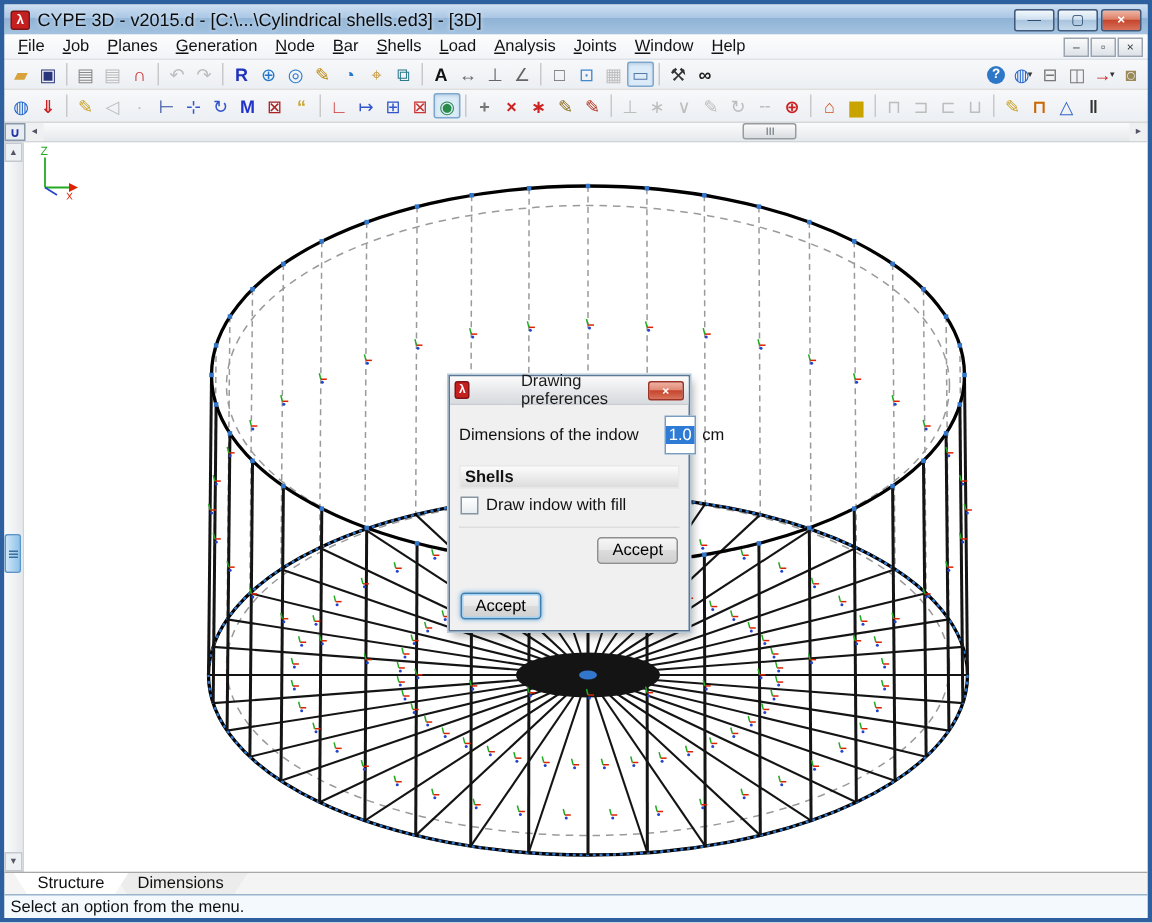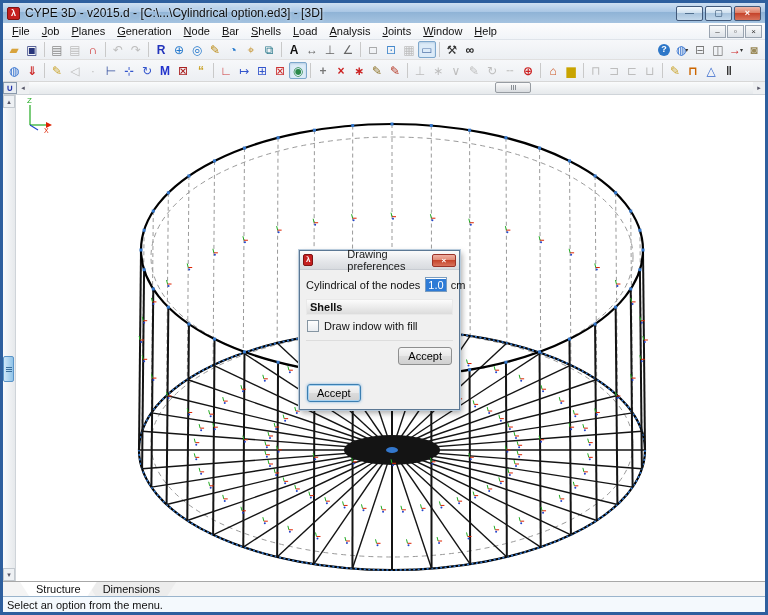--- a/index.html
+++ b/index.html
@@ -73,47 +73,47 @@
     color:#fff; font-size:8px; font-weight:bold; text-align:center; line-height:10px; margin-right:4px; }
   .dlg-title-text { font-size:11px; color:#1a1a1a;margin-left:30px; }
   .dlg-close { margin-left:auto; width:29px; height:13px; border:1px solid #9b3328; border-radius:2px;
     background:linear-gradient(#efb0a2,#e08a75 45%,#c6452c 50%,#d8735c); color:#fff; font-size:8px;
     font-weight:bold; text-align:center; line-height:12px; }
   .dlg-body { padding:5px 6px 6px 6px; }
   .band { background:linear-gradient(#fcfcfc,#dcdcdc); border:1px solid #e9e9e9; font-weight:bold;
     padding:1px 3px; margin-bottom:5px; }
   .dlg-row { display:flex; align-items:center; margin:2px 0 7px 0; }
   .dlg-label { flex:0 0 auto; }
-  .dlg-input { width:35px; height:15px; border:1px solid #7a9cbf; background:#fff; margin-left:5px;
+  .dlg-input { width:35px; height:26px; border:1px solid #7a9cbf; background:#fff; margin-left:17px;
     display:flex; align-items:center; justify-content:flex-end; }
   .dlg-input .sel { background:#2e7bd6; color:#fff; padding:0 2px; font-size:11px; }
   .dlg-unit { margin-left:4px; }
   .chk-row { display:flex; align-items:center; margin:3px 0 8px 1px; }
   .checkbox { width:12px; height:12px; border:1px solid #8595a2; background:linear-gradient(#fefefe,#e9edf1); margin-right:5px; }
   .dlg-btnrow { border-top:1px solid #dddddd; padding:6px 1px 1px 1px; display:flex; justify-content:space-between; }
   .dbtn { height:18px; padding:0 9px; font-size:11px; border:1px solid #8e8f8f; border-radius:3px;
     background:linear-gradient(#f6f6f6,#e9e9e9 48%,#dcdcdc 50%,#d0d0d0); line-height:16px; }
   .dbtn.default { border-color:#3c7fb1; box-shadow:0 0 3px #7ab2e0, inset 0 0 0 1px #a8d2f0;margin-top:37px; }
 
   
-  .tabsbar { height:15px; flex:0 0 15px; background:#f4f4f4; border-top:1px solid #a8a8a8; display:flex; align-items:stretch; padding-left:17px; }
+  .tabsbar { height:15px; flex:0 0 15px; background:#f4f4f4; border-top:1px solid #a8a8a8; display:flex; align-items:stretch; padding-left:6px; }
   .tab { padding:0 16px; line-height:14px; clip-path:polygon(0 0,100% 0,calc(100% - 9px) 100%,9px 100%);
     filter:drop-shadow(0 0 1px #808080); margin-right:-10px; white-space:nowrap; }
   .tab.active { background:#ffffff; z-index:2; }
   .tab.inactive { background:#ececec; z-index:1; }
   .statusbar { height:16px; flex:0 0 16px; background:#f4f9fd; border-top:1px solid #9ab4cc; display:flex; align-items:center; padding-left:4px; }
 </style>
 </head>
 <body>
 
 <div class="window">
 
   <div class="titlebar">
     <div class="app-icon">λ</div>
-    <div class="title-text">CYPE 3D - v2015.d - [C:\...\Cylindrical option.ed3] - [3D]</div>
+    <div class="title-text">CYPE 3D - v2015.d - [C:\...\Cylindrical shells.ed3] - [3D]</div>
     <div class="winbtns">
       <div class="wbtn">—</div>
       <div class="wbtn">▢</div>
       <div class="wbtn close">×</div>
     </div>
   </div>
 
   <div class="menubar">
     <span id="menu-items" style="display:flex">
         <span class="menu-item"><u>F</u>ile</span>
@@ -893,21 +893,21 @@
       </svg>
 
       <div class="dialog">
         <div class="dlg-title">
           <div class="dlg-icon">λ</div>
           <div class="dlg-title-text">Drawing preferences</div>
           <div class="dlg-close">×</div>
         </div>
         <div class="dlg-body">
           <div class="dlg-row">
-            <span class="dlg-label">Cylindrical of the nodes</span>
+            <span class="dlg-label">Dimensions of the indow</span>
             <span class="dlg-input">
               <span class="sel">1.0</span>
             </span>
             <span class="dlg-unit">cm</span>
           </div>
           <div class="band">Shells</div>
           <div class="chk-row">
             <span class="checkbox"></span>
             <span>Draw indow with fill</span>
           </div>

